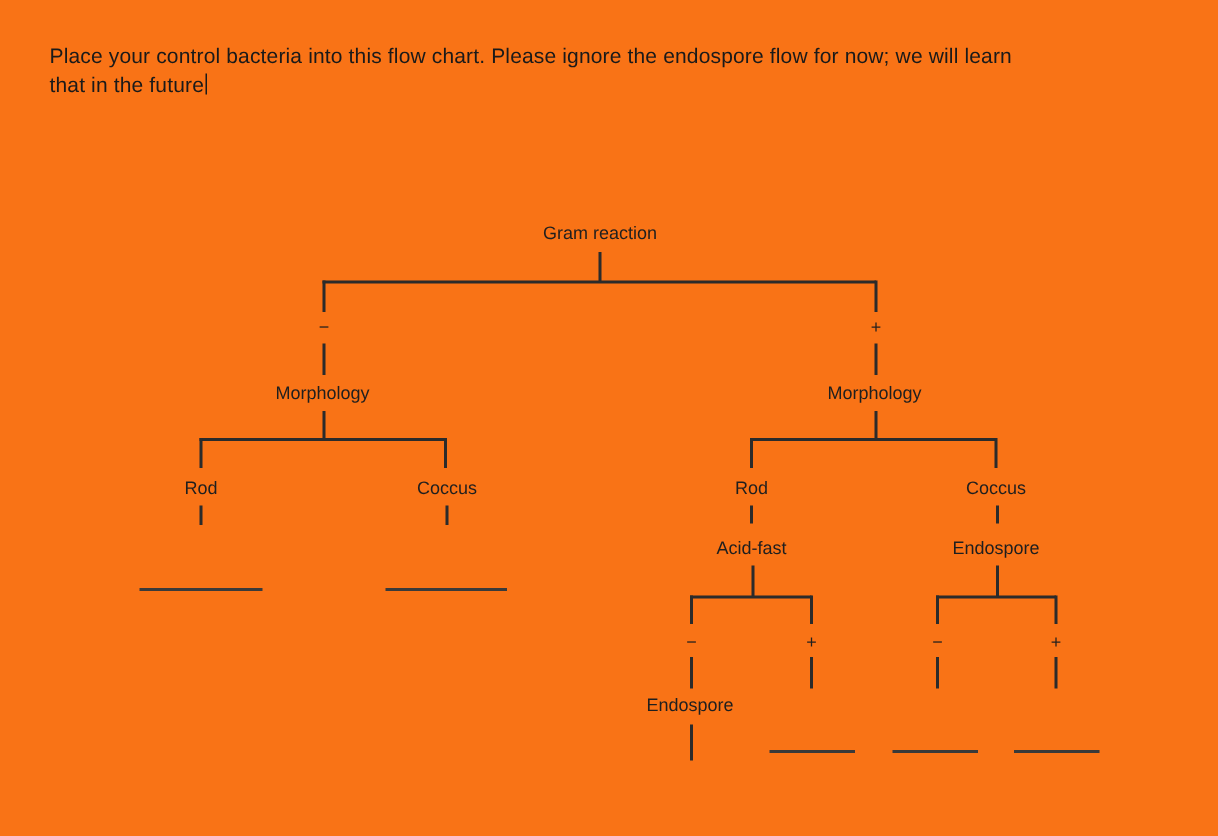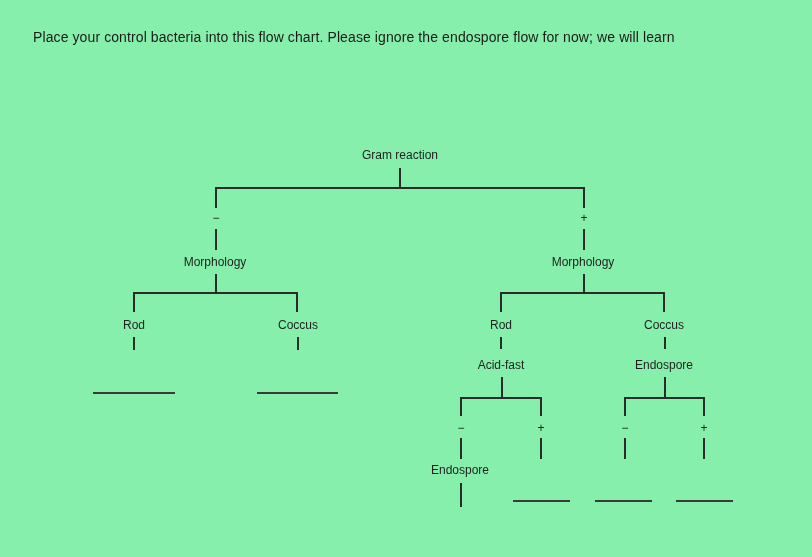--- a/index.html
+++ b/index.html
@@ -5,21 +5,21 @@
   html, body {
     margin: 0;
     padding: 0;
     background: #ffffff;
     font-family: "Liberation Sans", "DejaVu Sans", sans-serif;
   }
   #page {
     position: relative;
     width: 812px;
     height: 557px;
-    background: #86efac;
+    background: #f97316;
     overflow: hidden;
   }
   
   #instruction {
     position: absolute;
     left: 33px;
     top: 28px;
     font-size: 14px;
     line-height: 19px;
     color: #1a1a1a;
@@ -67,20 +67,21 @@
     font-weight: 400;
   }
 </style>
 </head>
 <body>
 
 <div id="page">
 
   <div id="instruction">
     <div class="line">Place your control bacteria into this flow chart. Please ignore the endospore flow for now; we will learn</div>
+    <div class="line"><span>that in the future</span><span class="caret"></span></div>
   </div>
 
   <div>
 
     <span class="lbl" style="left:400px; top:148px;text-align:right;">Gram reaction</span>
     <div class="v" style="left:399px; top:168px; height:20px;"></div>
     <div class="h" style="left:215px; top:187px; width:369px;"></div>
     <div class="v" style="left:215px; top:187px; height:21px;"></div>
     <div class="v" style="left:583px; top:187px; height:21px;"></div>
 

